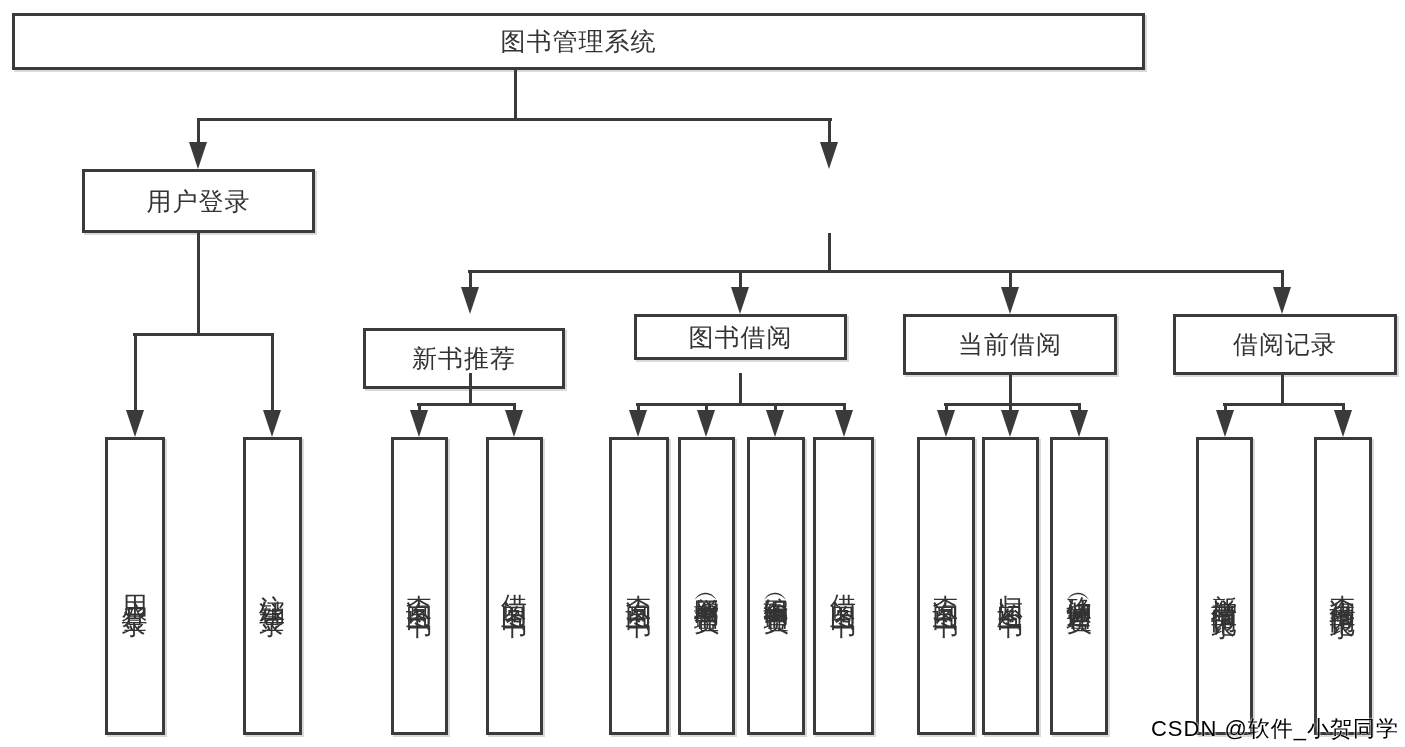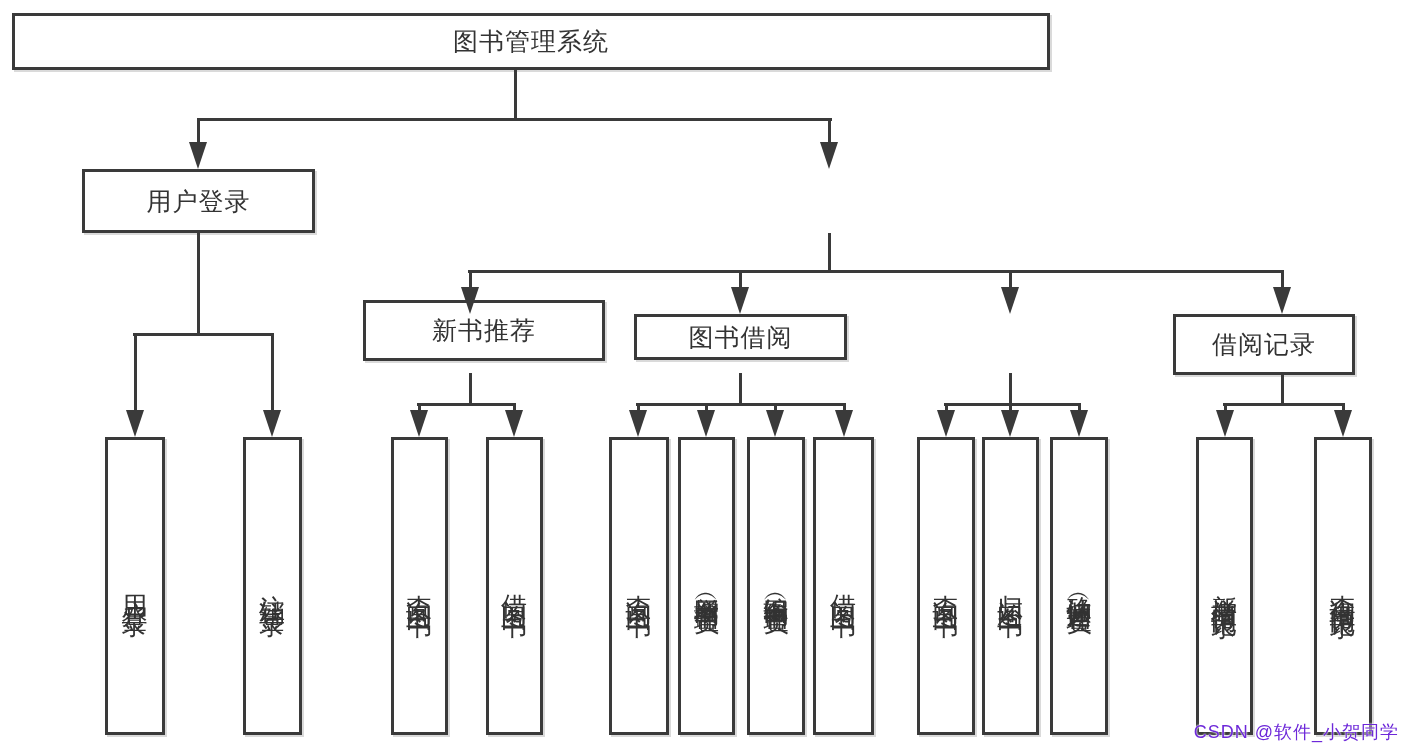--- a/index.html
+++ b/index.html
@@ -19,41 +19,42 @@
   .vt6{font-size:26px;letter-spacing:4px;}
   .vt9{font-size:25px;letter-spacing:2px;}
   .vl{position:absolute;width:3px;background:#3a3a3a;}
   .hl{position:absolute;height:3px;background:#3a3a3a;}
   .ah{
     position:absolute;width:0;height:0;
     border-left:9px solid transparent;border-right:9px solid transparent;
     border-top:27px solid #3a3a3a;
   }
   .watermark{
-    position:absolute;right:6px;bottom:3px;font-size:18px;color:#6d28d9;
+    position:absolute;right:6px;bottom:3px;font-size:22px;color:#000000;
     letter-spacing:1px;white-space:nowrap;
     text-shadow:0 0 2px #ffffff,0 0 2px #ffffff;
   }
 </style>
 </head>
 <body>
 
 <div id="canvas">
 
-  <div class="box hbox" style="left:12px;top:13px;width:1038px;height:57px">图书管理系统</div>
+  <div class="box hbox" style="left:12px;top:13px;width:1133px;height:57px">图书管理系统</div>
 
   <div class="box hbox" style="left:82px;top:169px;width:233px;height:64px">用户登录</div>
 
 
-  <div class="box hbox" style="left:363px;top:300px;width:242px;height:61px">新书推荐</div>
+  <div class="box hbox" style="left:363px;top:328px;width:202px;height:61px">新书推荐</div>
 
   <div class="box hbox" style="left:634px;top:314px;width:213px;height:46px">图书借阅</div>
 
+  <div class="box hbox" style="left:903px;top:314px;width:214px;height:61px">当前借阅</div>
 
-  <div class="box hbox" style="left:1173px;top:314px;width:182px;height:61px">借阅记录</div>
+  <div class="box hbox" style="left:1173px;top:314px;width:224px;height:61px">借阅记录</div>
 
   <div class="box vbox" style="left:105px;width:60px">
     <span class="vt vt4">用户登录</span>
   </div>
   <div class="box vbox" style="left:243px;width:59px">
     <span class="vt vt4">注销登录</span>
   </div>
 
   <div class="box vbox" style="left:391px;width:57px">
     <span class="vt vt4">查询图书</span>

